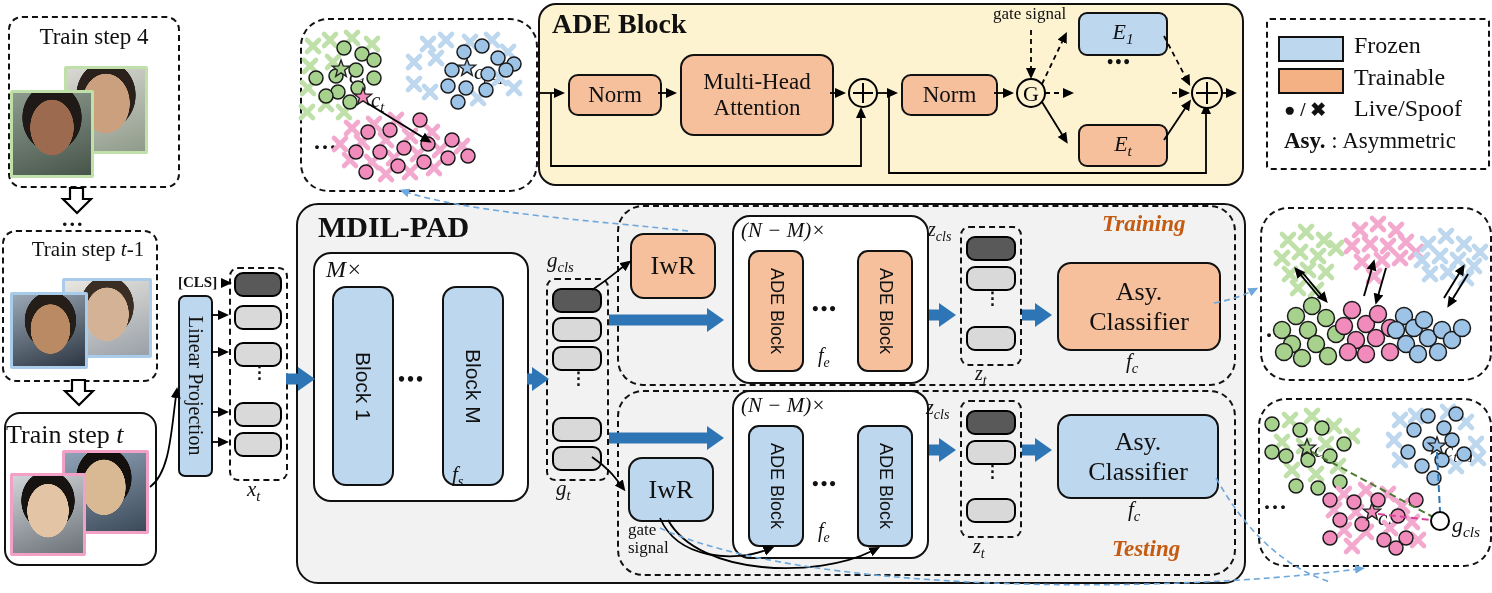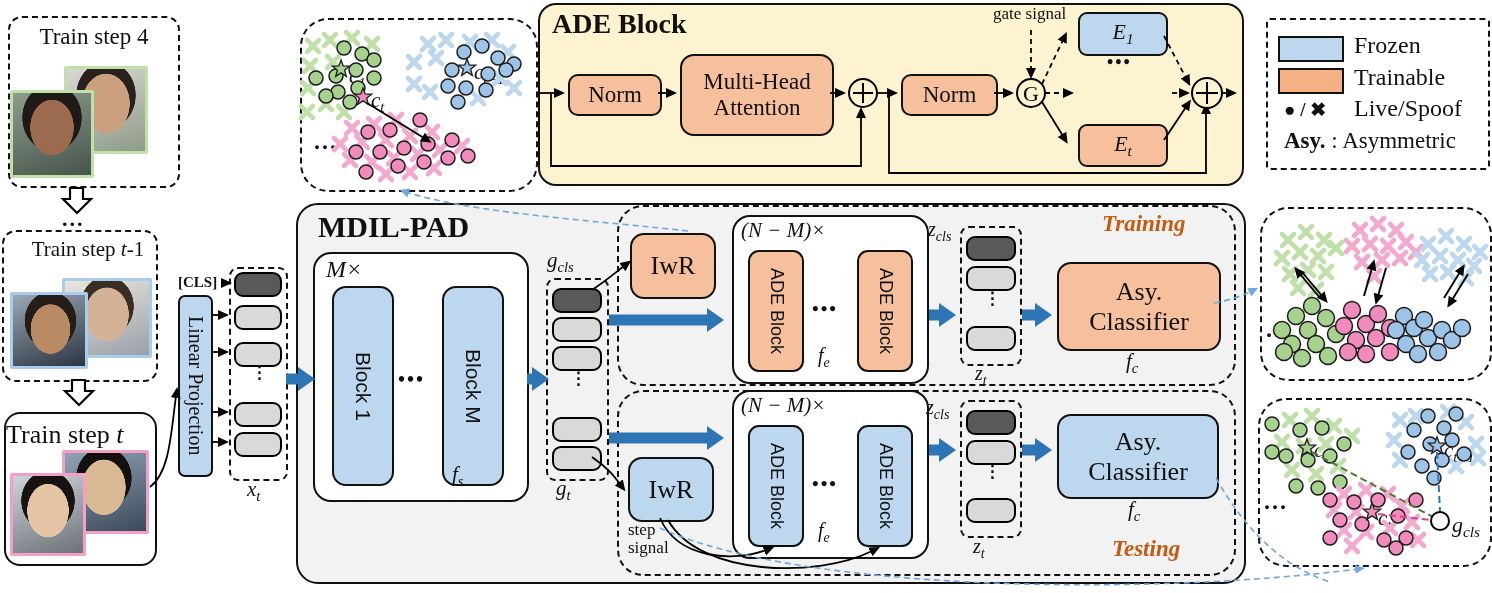--- a/index.html
+++ b/index.html
@@ -120,21 +120,21 @@
   <div class="abs inbox trainfill ctr" style="left:1057px;top:262px;width:160px;height:85px;font-size:26px;line-height:1.15;">
       <span><span>Asy.</span><br><span>Classifier</span></span>
     </div>
   <div class="abs it" style="left:1126px;top:349px;font-size:21px;"><span>f</span><sub>c</sub></div>
 
   <div class="abs card" style="left:617px;top:390px;width:615px;height:182px;border-radius:26px;background:transparent;"></div>
   <div class="abs tag" style="left:1112px;top:536px;font-size:23px;">Testing</div>
   <div class="abs inbox frozen ctr" style="left:628px;top:457px;width:82px;height:61px;font-size:26px;">
       <span>IwR</span>
     </div>
-  <div class="abs" style="left:628px;top:521px;font-size:17px;line-height:1.05;"><span>step</span><br><span>signal</span></div>
+  <div class="abs" style="left:628px;top:521px;font-size:17px;line-height:1.05;"><span>gate</span><br><span>signal</span></div>
 
   <div class="abs inbox white" style="left:732px;top:390px;width:193px;height:165px;border-radius:18px;"></div>
   <div class="abs it" style="left:741px;top:393px;font-size:21px;">(N − M)×</div>
   <div class="abs inbox frozen ctr vtext" style="left:748px;top:425px;width:52px;height:118px;font-size:18px;font-family:'Liberation Sans',sans-serif;border-radius:11px;">
       <span>ADE Block</span>
     </div>
   <div class="abs dots" style="left:812px;top:473px;font-size:19px;">•••</div>
   <div class="abs inbox frozen ctr vtext" style="left:857px;top:425px;width:52px;height:118px;font-size:18px;font-family:'Liberation Sans',sans-serif;border-radius:11px;">
       <span>ADE Block</span>
     </div>

